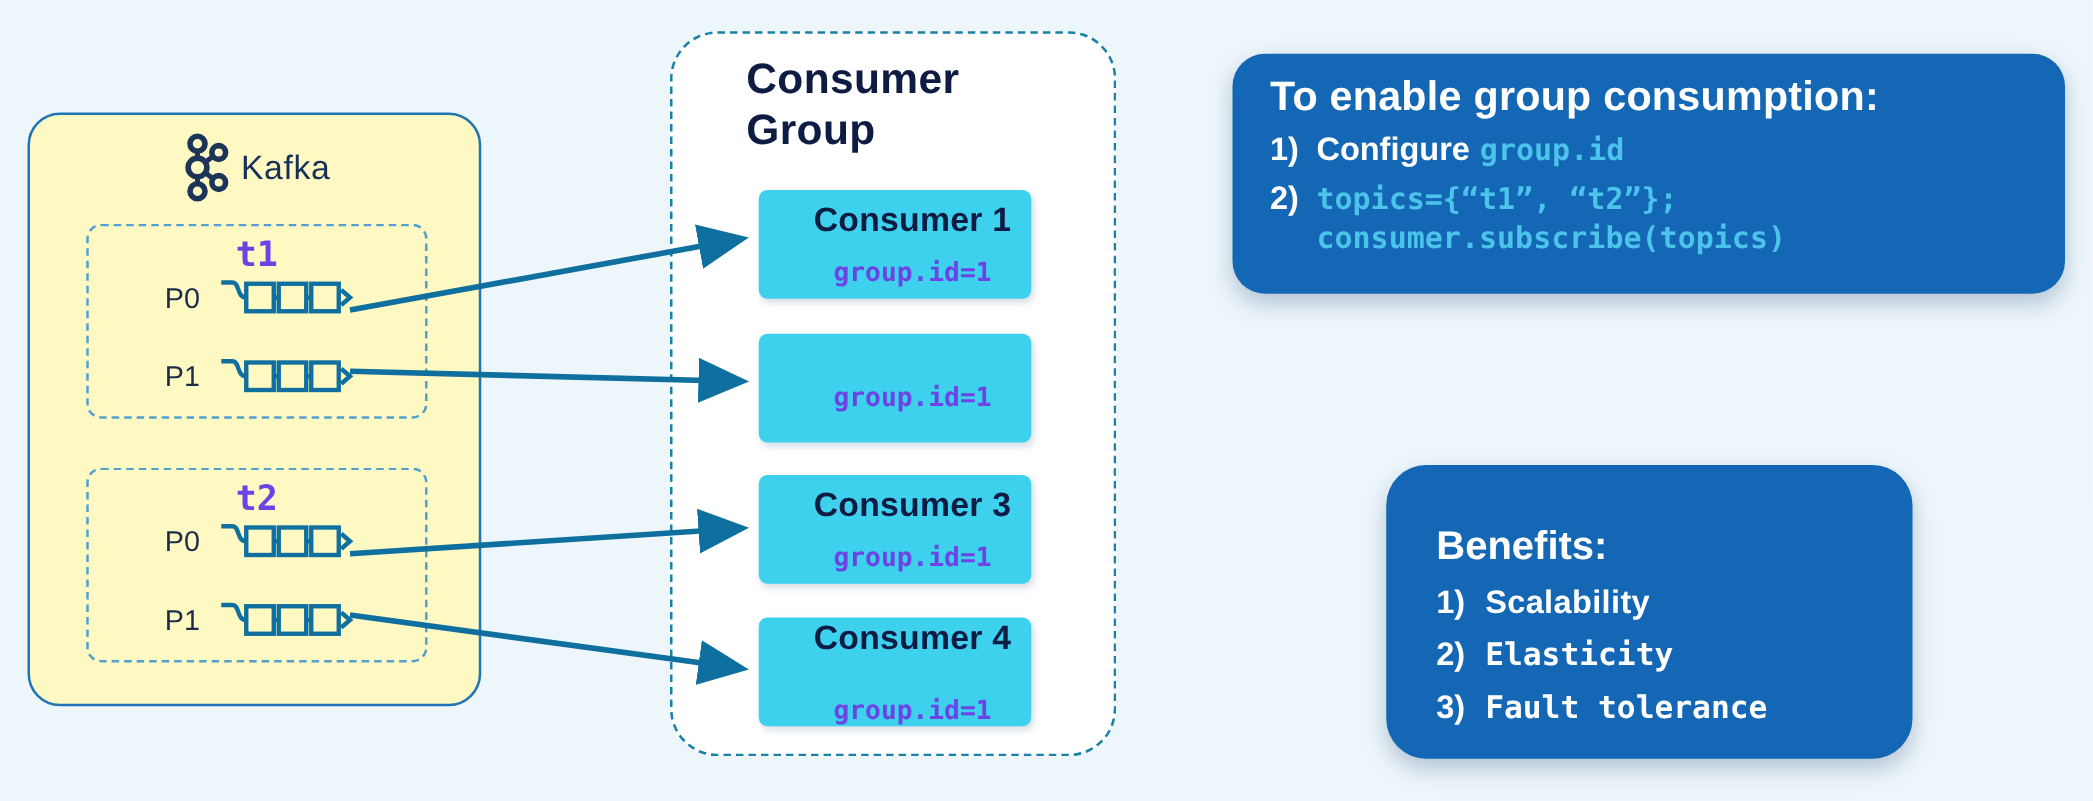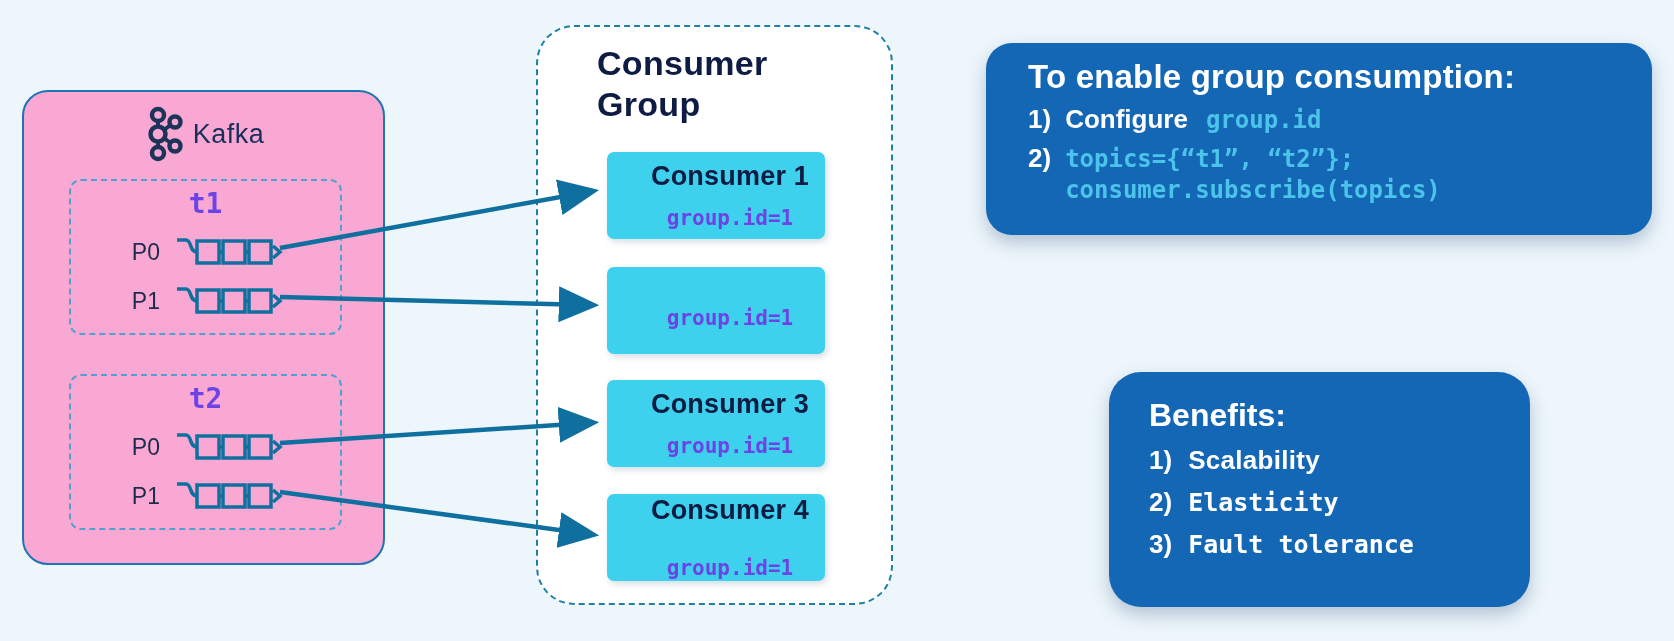--- a/index.html
+++ b/index.html
@@ -11,37 +11,37 @@
   * { box-sizing:border-box; }
   body { margin:0; background:#ffffff; }
   .canvas {
     position:relative; width:1674px; height:641px; background:var(--page-bg);
     font-family:"Liberation Sans", sans-serif; overflow:hidden;
   }
 
   
   .kafka-panel {
     position:absolute; left:22px; top:90px; width:363px; height:475px;
-    background:#f9a8d4; border:2.5px solid var(--panel-border-blue); border-radius:26px;
+    background:#fef9c3; border:2.5px solid var(--panel-border-blue); border-radius:26px;
   }
   .brand-row { position:absolute; top:14px; left:0; right:0; display:flex; justify-content:center; align-items:center; gap:10px; }
   .brand-label { font-size:27px; color:#17305a; letter-spacing:.5px; }
 
   .topic-box {
     position:absolute; left:45px; width:273px; height:156px;
     border:2px dashed var(--topic-dashed-blue); border-radius:12px;
   }
   .topic-t1 { top:87px; }
   .topic-t2 { top:282px; }
   .topic-label {
     position:absolute; top:6px; left:0; width:100%; text-align:center;
     font-family:"DejaVu Sans Mono", monospace; font-weight:bold; font-size:28px; color:var(--purple-code);
   }
   .partition-row { position:absolute; left:55px; display:flex; align-items:center; gap:12px; height:40px; }
-  .p-row-0 { top:51px;align-items:center; }
+  .p-row-0 { top:37px;align-items:center; }
   .p-row-1 { top:100px; }
   .partition-label { font-size:23px; color:#1c2b4a; width:34px; text-align:right; }
   .queue-icon path, .queue-icon rect, .queue-icon line { stroke:var(--arrow-teal); stroke-width:3.5; fill:none; }
 
   
   .consumer-group-panel {
     position:absolute; left:536px; top:25px; width:357px; height:580px;
     background:#fff; border:2.5px dashed var(--dashed-teal); border-radius:38px;
   }
   .cg-title {
@@ -56,29 +56,29 @@
   }
   .card-1 { top:125px; } .card-2 { top:240px; } .card-3 { top:353px; } .card-4 { top:467px;gap:16px; }
   .consumer-name { font-size:27px; font-weight:800; color:var(--navy-text); letter-spacing:.2px; }
   .consumer-config { font-family:"DejaVu Sans Mono", monospace; font-weight:bold; font-size:21px; color:var(--purple-code); margin-top:14px; }
 
   
   .info-box {
     position:absolute; background:var(--info-box-blue); color:#fff;
     box-shadow:0 8px 18px rgba(110,135,165,.45);
   }
-  .enable-box { left:986px; top:43px; width:666px; height:192px; border-radius:26px; padding:15px 20px 0 42px; }
+  .enable-box { left:986px; top:43px; width:666px; height:192px; border-radius:26px; padding:15px 20px 0 30px; }
   .enable-title { font-size:33px; font-weight:800; letter-spacing:.2px; }
   .info-item { display:flex; gap:14px; margin-top:8px; align-items:baseline; }
   .item-num, .item-text { font-size:26px; font-weight:800; }
-  .inline-code { font-family:"DejaVu Sans Mono", monospace; font-weight:bold; font-size:24px; color:var(--code-cyan); margin-left:18px; }
+  .inline-code { font-family:"DejaVu Sans Mono", monospace; font-weight:bold; font-size:24px; color:var(--code-cyan); margin-left:8px; }
   .code-block { font-family:"DejaVu Sans Mono", monospace; font-weight:bold; font-size:24px; color:var(--code-cyan); line-height:1.3; }
 
   .benefits-box { left:1109px; top:372px; width:421px; height:235px; border-radius:32px; padding:24px 0 0 40px; }
-  .benefits-title { font-size:32px; font-weight:800; margin-top:1px; }
+  .benefits-title { font-size:32px; font-weight:800; margin-top:22px; }
   .benefit-item { display:flex; gap:16px; margin-top:11px; align-items:baseline; }
   .benefit-num { font-size:26px; font-weight:800; }
   .benefit-label-sans { font-size:26px; font-weight:800; letter-spacing:.3px; }
   .benefit-label-mono { font-family:"DejaVu Sans Mono", monospace; font-weight:bold; font-size:25px; }
 
   
   .arrows { position:absolute; left:0; top:0; pointer-events:none; z-index:5; }
   .arrows line { stroke:var(--arrow-teal); stroke-width:4.5; }
 </style>
 </head>

